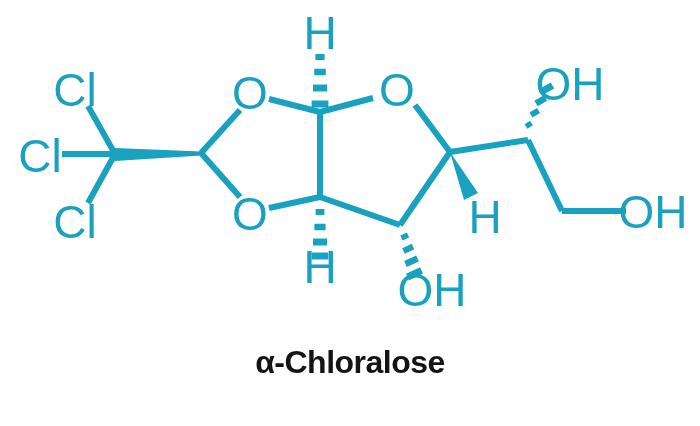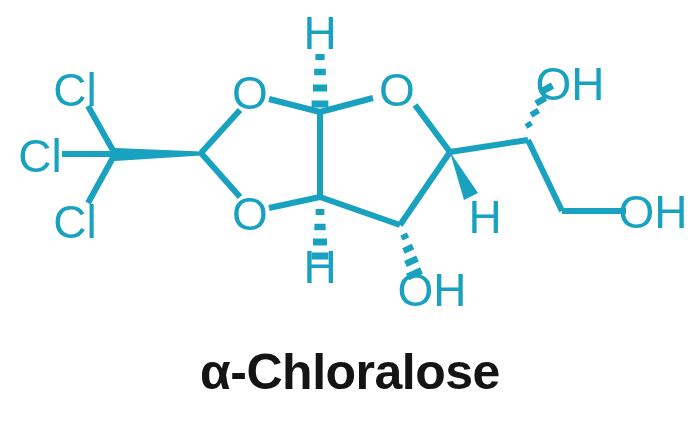--- a/index.html
+++ b/index.html
@@ -31,21 +31,21 @@
     font-weight: 400;
   }
   #compound-name {
     position: absolute;
     left: 0;
     top: 345.0px;
     width: 700px;
     text-align: center;
     font-family: "Liberation Sans", sans-serif;
     font-weight: bold;
-    font-size: 50px;
+    font-size: 32px;
     letter-spacing: -0.5px;
     color: #141414;
     line-height: 1.1;
     white-space: nowrap;
   }
 </style>
 </head>
 <body>
 
 <div id="canvas">

